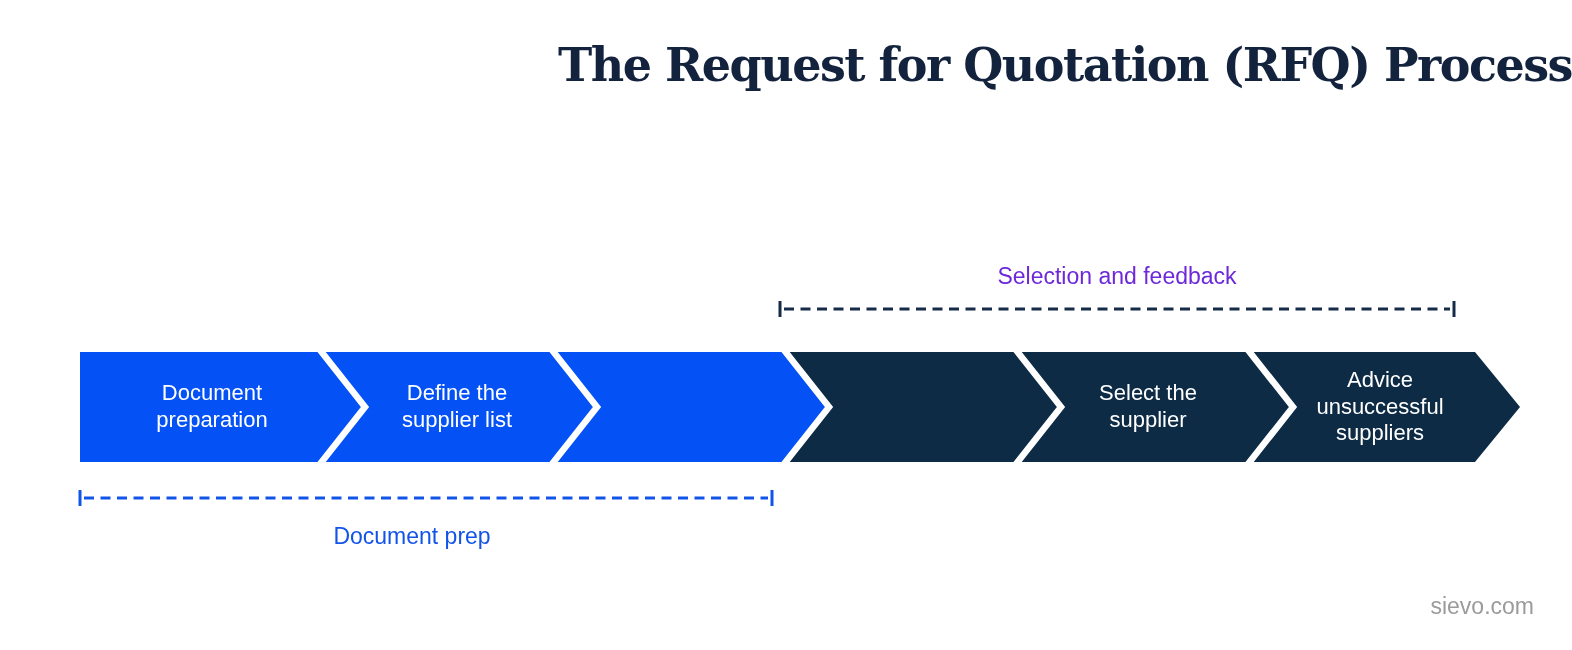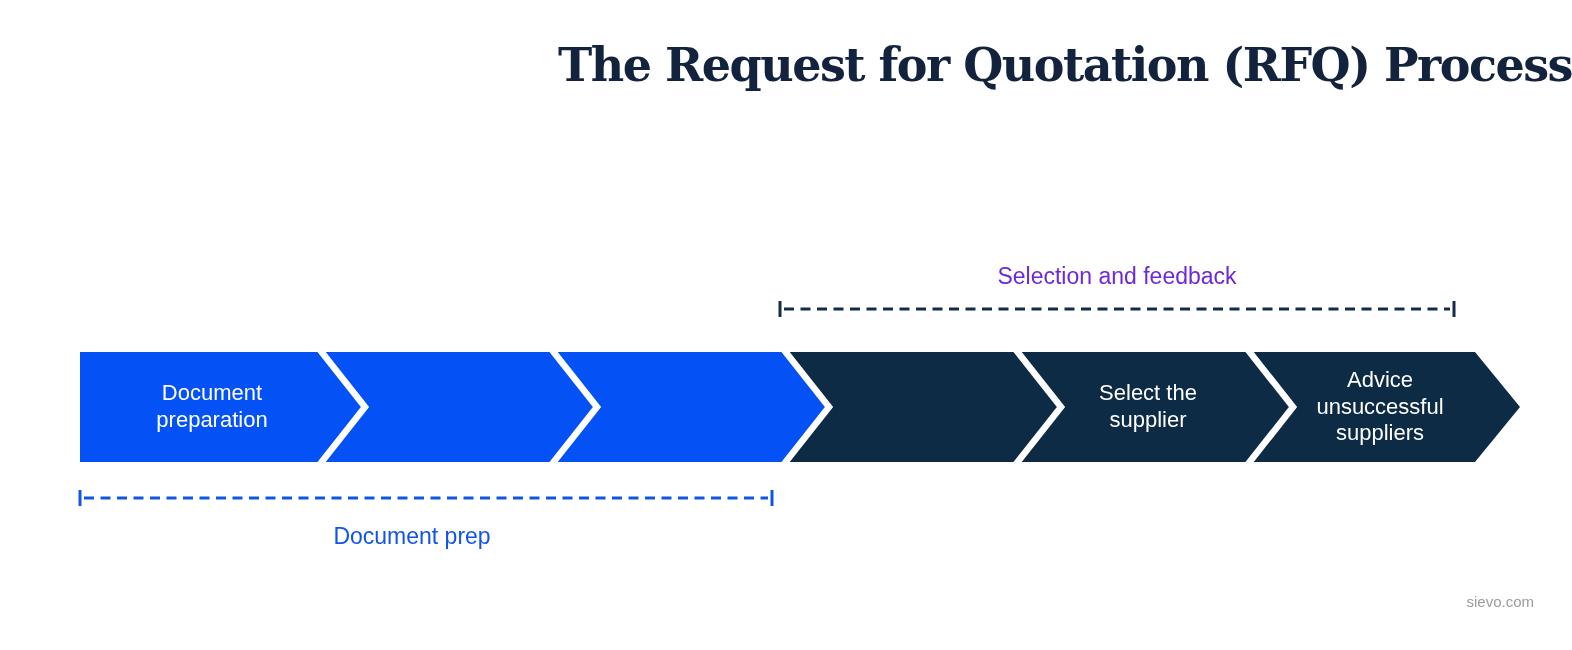--- a/index.html
+++ b/index.html
@@ -72,21 +72,21 @@
     top: 523px;
     text-align: center;
     color: #1254E8;
   }
   .tick { stroke-width: 3; }
   .dashline { stroke-width: 3; }
   .watermark {
     position: absolute;
     top: 593px;
     right: 38px;
-    font-size: 15px;
+    font-size: 23px;
     color: #9B9B9B;
   }
 </style>
 </head>
 <body>
 
 <div class="canvas">
 
   <h1 class="title">The Request for Quotation (RFQ) Process</h1>
 
@@ -104,20 +104,22 @@
       <polygon points="0,0 704,0 749,55 704,110 0,110" fill="#0452F5"></polygon>
       <polygon points="704,0 1395,0 1440,55 1395,110 704,110 749,55" fill="#0D2B45"></polygon>
       <polyline class="sep" points="240,-2 285,55 240,112"></polyline>
       <polyline class="sep" points="472,-2 517,55 472,112"></polyline>
       <polyline class="sep" points="704,-2 749,55 704,112"></polyline>
       <polyline class="sep" points="936,-2 981,55 936,112"></polyline>
       <polyline class="sep" points="1168,-2 1213,55 1168,112"></polyline>
     </svg>
     <div class="step-label" style="left:12px">Document
 preparation</div>
+    <div class="step-label" style="left:257px">Define the
+supplier list</div>
     <div class="step-label" style="left:1180px">Advice
 unsuccessful
 suppliers</div>
     <div class="step-label" style="left:948px">Select the
 supplier</div>
   </div>
 
   <div class="bracket bottom-bracket">
     <svg width="696" height="18" viewBox="0 0 696 18">
       <line class="tick" x1="2" y1="1" x2="2" y2="17" stroke="#1254E8"></line>

